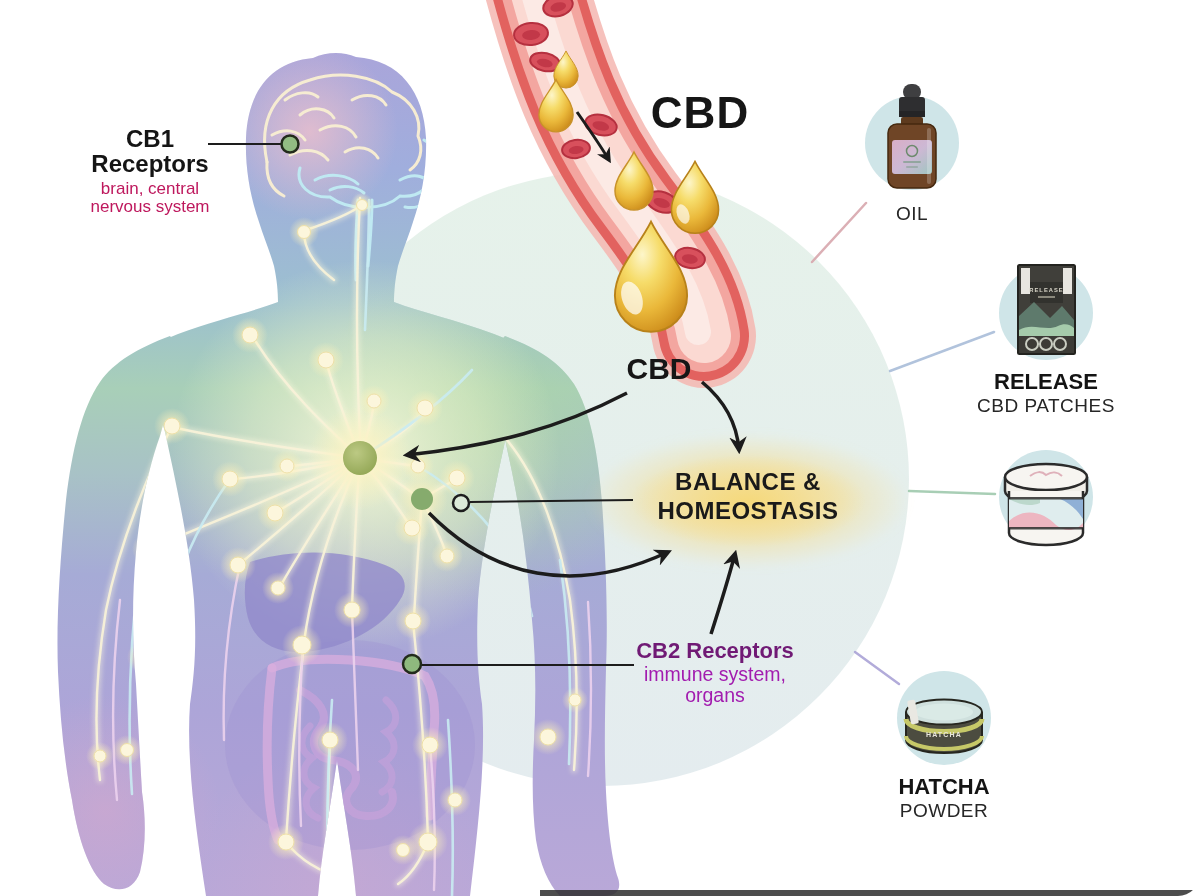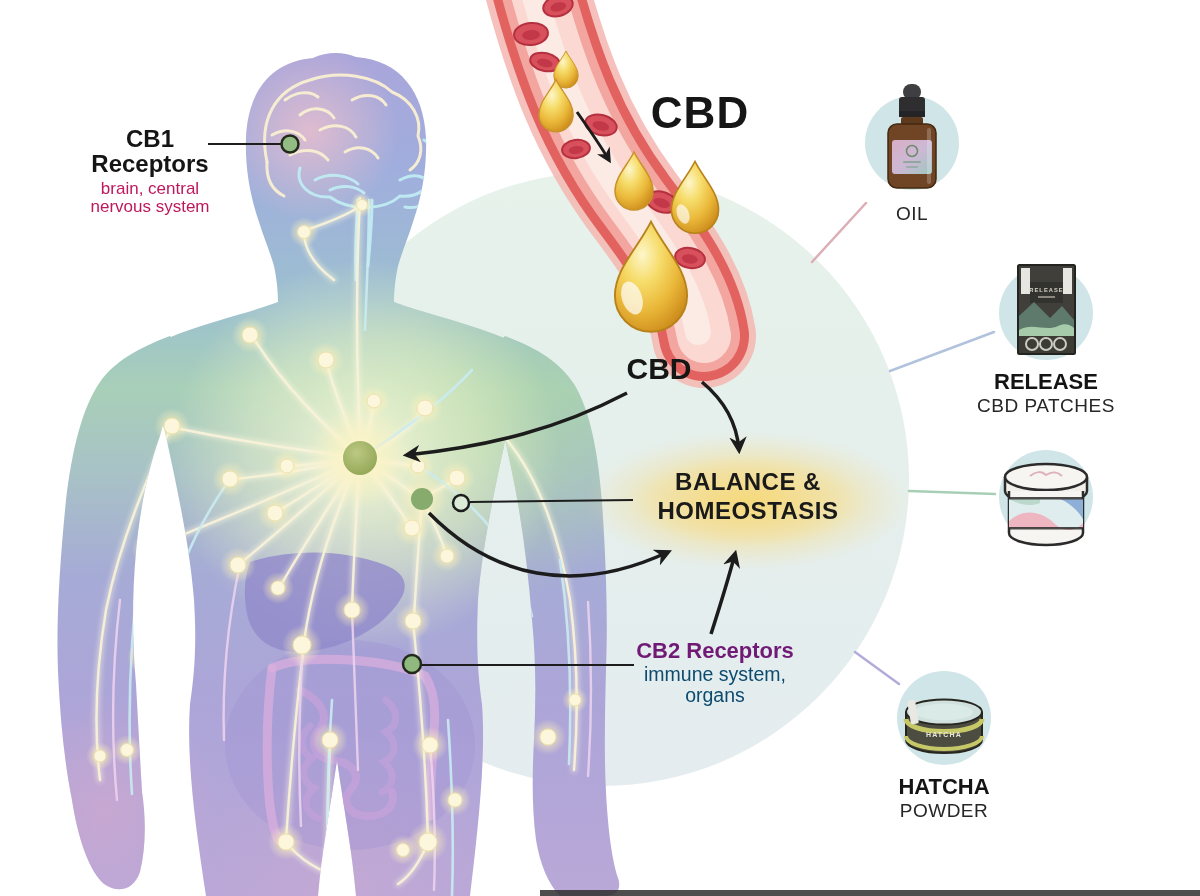--- a/index.html
+++ b/index.html
@@ -1,30 +1,30 @@
 <!DOCTYPE html>
 <html><head>
 <meta charset="utf-8">
 <style>
   html,body{margin:0;padding:0;background:#fff;}
   .stage{
     position:relative;width:1200px;height:896px;overflow:hidden;background:#ffffff;
-    font-family:"Liberation Sans",sans-serif;color:#1d1d1d;
+    font-family:"Liberation Sans",sans-serif;color:#1d1d1d;border-radius:22px;
   }
   .stage svg{position:absolute;left:0;top:0;}
   .txt{position:absolute;text-align:center;}
   .cb1{left:79px;top:127px;width:142px;}
   .cb1 .t{font-size:24px;font-weight:bold;line-height:1.04;color:#151515;}
   .cb1 .d{font-size:17px;line-height:1.06;color:#be185d;margin-top:3px;}
   .cbd-top{left:640px;top:88px;width:120px;font-size:44px;font-weight:800;letter-spacing:1px;color:#161616;}
   .cbd-mid{left:599px;top:352px;width:120px;font-size:30px;font-weight:bold;color:#161616;}
   .balance{left:613px;top:468px;width:270px;font-size:24px;font-weight:bold;line-height:1.2;letter-spacing:.5px;color:#1a1a1a;}
   .cb2{left:615px;top:639px;width:200px;}
   .cb2 .t{font-size:22px;font-weight:bold;color:#701a75;line-height:1.05;}
-  .cb2 .d{font-size:19.5px;line-height:1.06;color:#0c4a6e;margin-top:2px;}
+  .cb2 .d{font-size:19.5px;line-height:1.06;color:#a21caf;margin-top:2px;}
   .prod{position:absolute;width:190px;text-align:center;}
   .prod .n{font-size:22px;font-weight:800;line-height:1.05;color:#141414;}
   .prod .v{font-size:19px;line-height:1.1;color:#262626;margin-top:3px;letter-spacing:.5px;}
   .p1{left:817px;top:201px;} .p2{left:951px;top:370px;} .p3{left:951px;top:554px;} .p4{left:849px;top:775px;}
 </style>
 </head>
 <body>
 
 <div class="stage">
 <svg width="1200" height="896" viewBox="0 0 1200 896">

